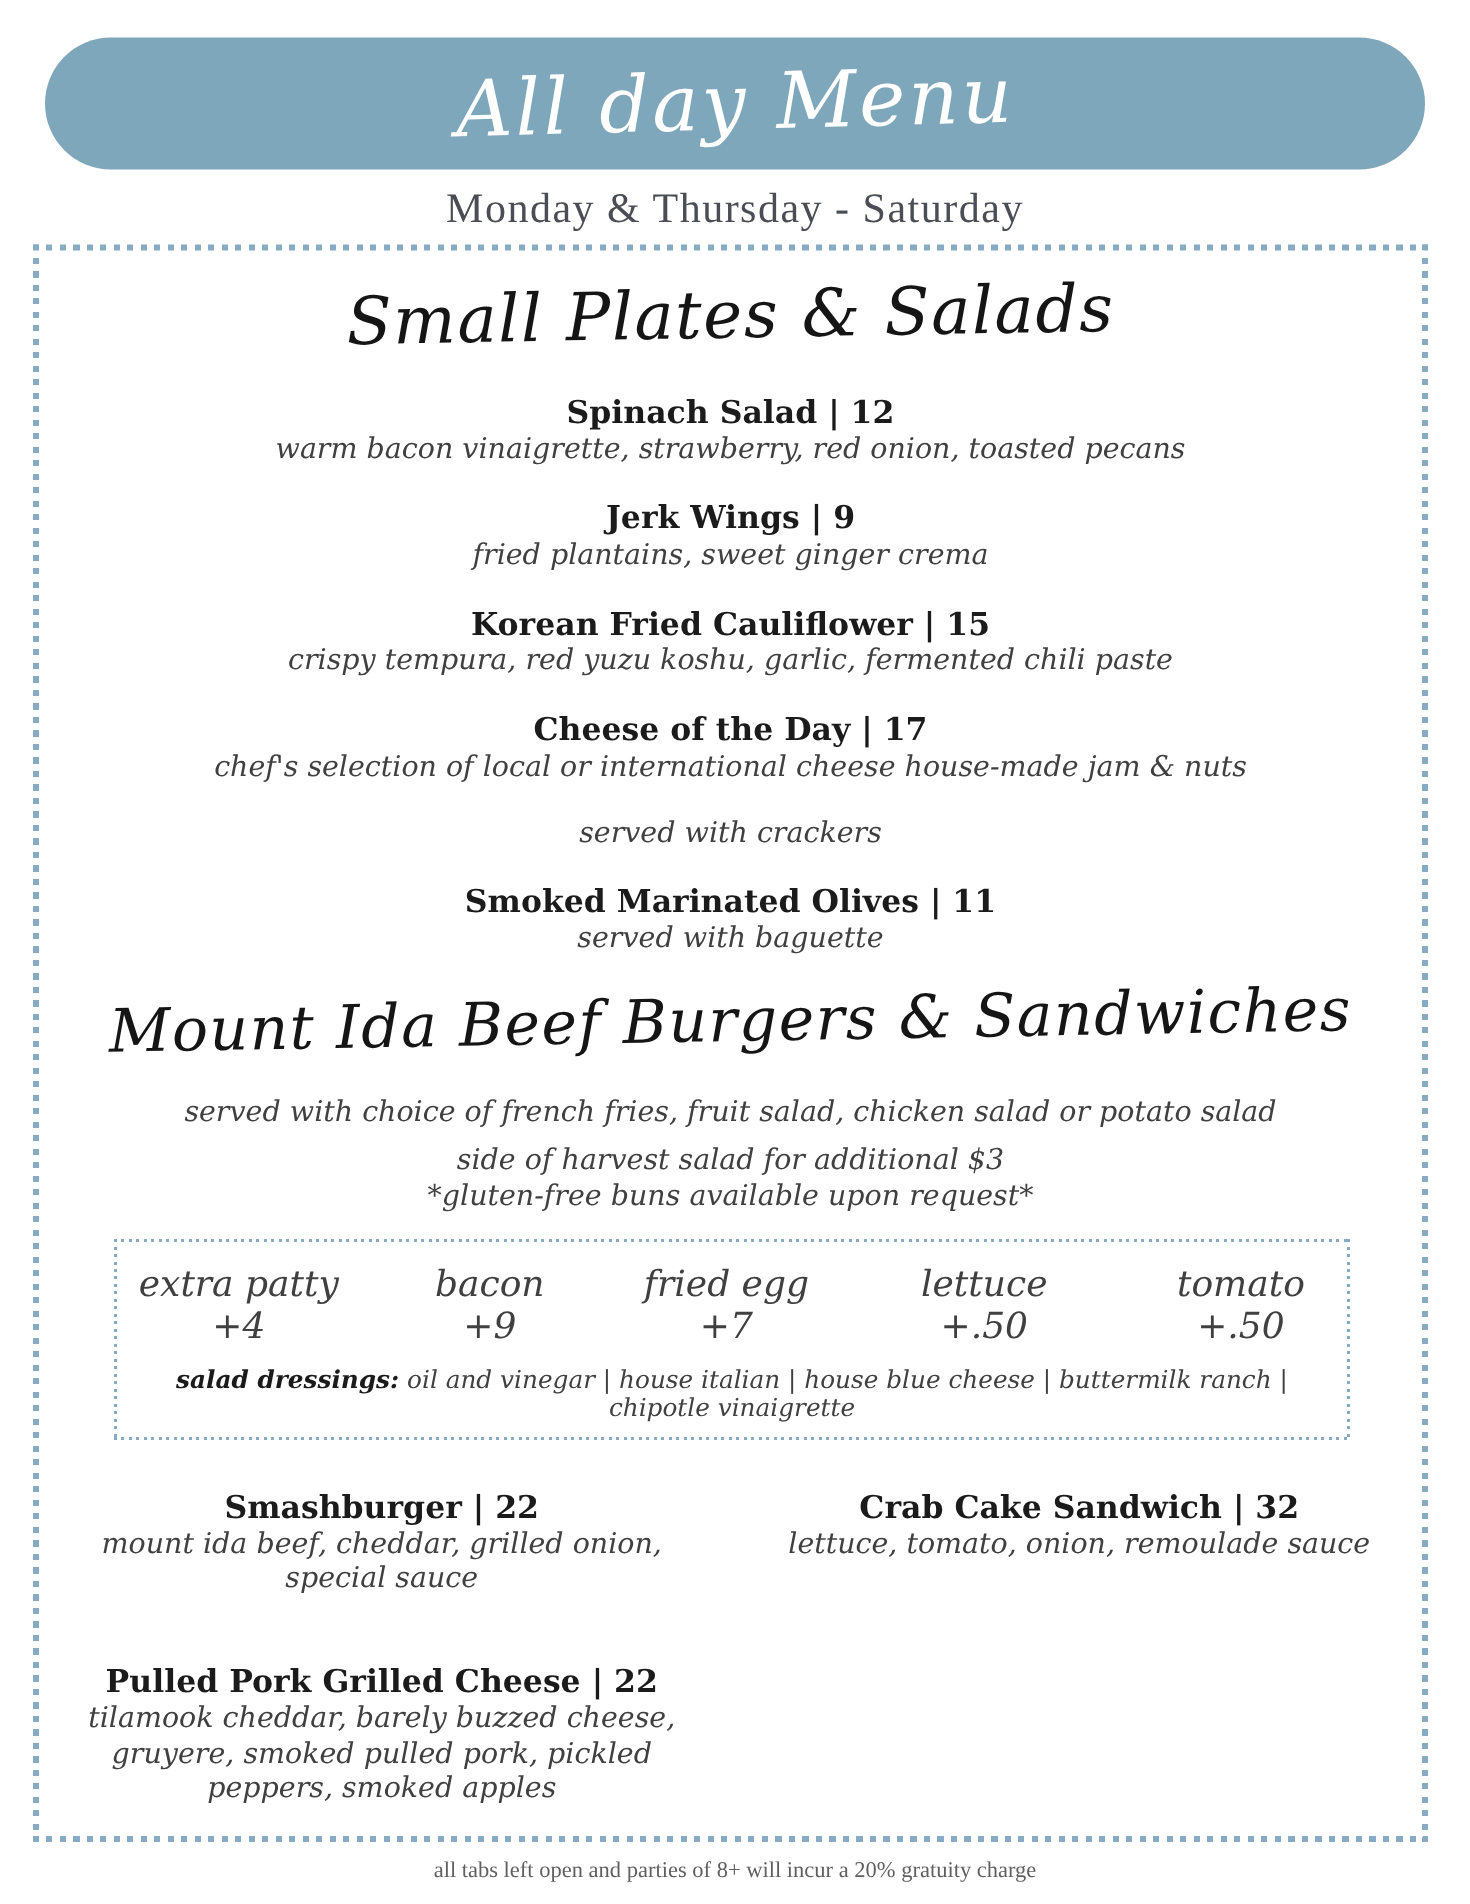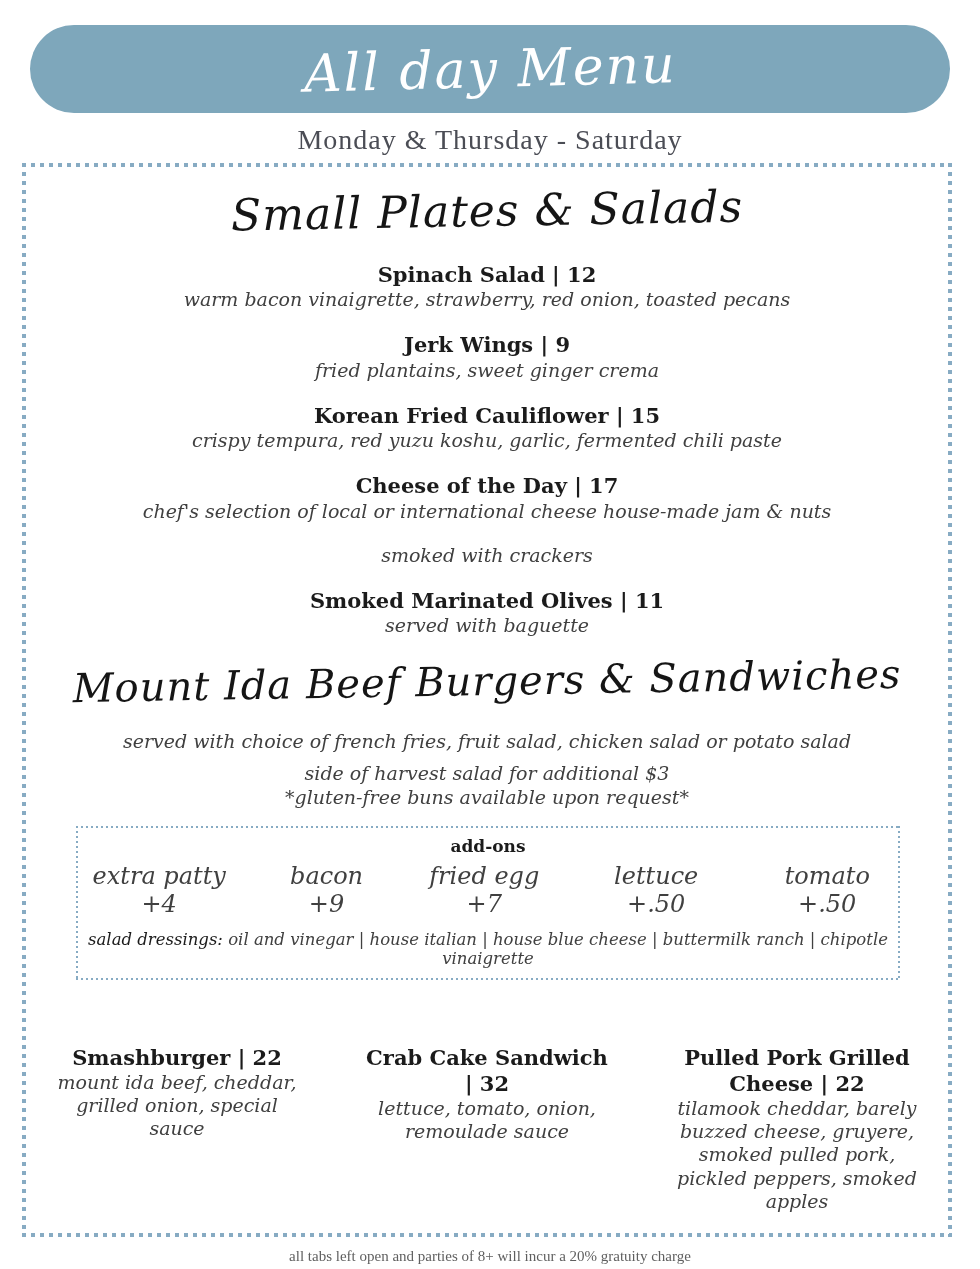--- a/index.html
+++ b/index.html
@@ -133,29 +133,29 @@
   .addon-option {
     font-style: italic;
     font-size: 24px;
     color: var(--description-text);
   }
   .dressings {
     margin-top: 12px;
     font-size: 16.5px;
     color: var(--description-text);
   }
-  .dressings-label { font-weight: normal; font-style: italic; color: var(--title-text); }
+  .dressings-label { font-weight: bold; font-style: italic; color: var(--title-text); }
   .dressings-list { font-style: italic; }
 
   
   .entrees {
-    margin-top: 65px;
+    margin-top: 32px;
     display: grid;
-    grid-template-columns: 1fr 1fr 1fr;
-    row-gap: 72px;
+    grid-template-columns: 1fr 1fr;
+    row-gap: 44px;
   }
   .entree { text-align: center; padding: 0 28px; }
   .entree .item-title { font-size: 21px; }
   .entree .item-desc { font-size: 19px; }
 
   
   .footer { margin-top: 10px; text-align: center; }
   .footer-line {
     font-size: 15px;
     color: var(--footer-text);
@@ -187,38 +187,37 @@
     </div>
     <div class="item">
       <div class="item-title">Korean Fried Cauliflower | 15</div>
       <div class="item-desc">crispy tempura, red yuzu koshu, garlic, fermented chili paste</div>
     </div>
     <div class="item">
       <div class="item-title">Cheese of the Day | 17</div>
       <div class="item-desc">chef's selection of local or international cheese house-made jam &amp; nuts</div>
     </div>
     <div class="item">
-      <div class="item-desc">smoked with crackers</div>
+      <div class="item-desc">served with crackers</div>
     </div>
     <div class="item">
       <div class="item-title">Smoked Marinated Olives | 11</div>
       <div class="item-desc">served with baguette</div>
     </div>
   </div>
 
   <div class="script-heading burgers">Mount Ida Beef Burgers &amp; Sandwiches</div>
 
   <div class="intro">
     <div class="intro-line first">served with choice of french fries, fruit salad, chicken salad or potato salad</div>
     <div class="intro-line">side of harvest salad for additional $3</div>
     <div class="intro-line">*gluten-free buns available upon request*</div>
   </div>
 
   <div class="addons dotbox-fine">
-    <div class="addons-heading">add-ons</div>
     <div class="addons-row">
       <span class="addon-option">extra patty +4</span>
       <span class="addon-option">bacon +9</span>
       <span class="addon-option">fried egg +7</span>
       <span class="addon-option">lettuce +.50</span>
       <span class="addon-option">tomato +.50</span>
     </div>
     <div class="dressings">
       <span class="dressings-label">salad dressings:</span>
       <span class="dressings-list"> oil and vinegar | house italian | house blue cheese | buttermilk ranch | chipotle vinaigrette</span>

